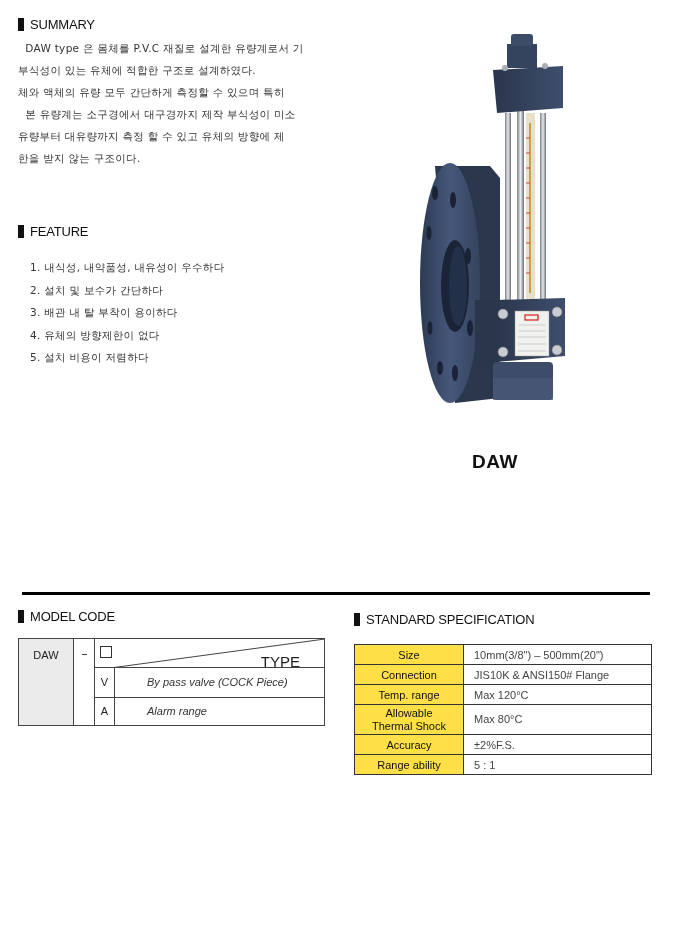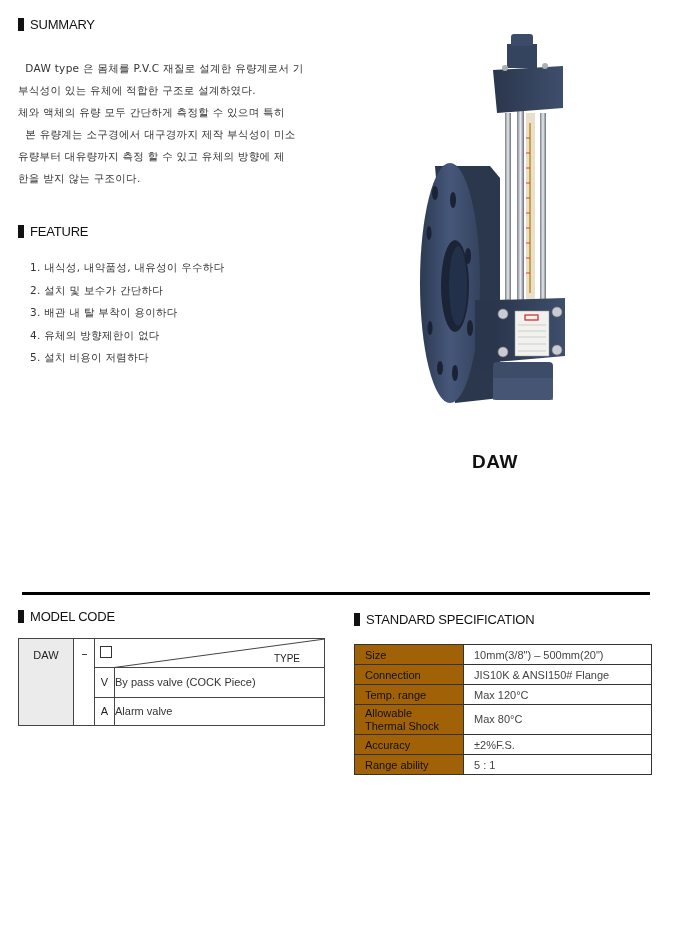--- a/index.html
+++ b/index.html
@@ -2,46 +2,46 @@
 <html><head>
 <meta charset="utf-8">
 <style>
   html, body { margin:0; padding:0; background:#ffffff; }
   body { width:677px; height:930px; position:relative; overflow:hidden;
          font-family:"DejaVu Sans", "Liberation Sans", sans-serif; color:#222; }
   .abs { position:absolute; }
   .sec-title { display:flex; align-items:center; font-family:"Liberation Sans", sans-serif;
                font-size:13px; color:#111; letter-spacing:-0.2px; }
   .sec-bar { width:6px; height:13px; background:#111; margin-right:6px; }
-  .para { font-size:10.5px; line-height:22px; color:#333; letter-spacing:0.3px;margin-top:20px; }
+  .para { font-size:10.5px; line-height:22px; color:#333; letter-spacing:0.3px; }
   .para p { margin:0; white-space:nowrap; }
   .feat-list { list-style:none; margin:12px; padding:0; font-size:10.5px; line-height:22.5px; color:#333; letter-spacing:0.3px; }
   .divider { left:22px; top:592px; width:628px; height:3px; background:#000; }
 
   
   .mc { left:18px; top:638px; width:307px; height:88px; border:1px solid #444; box-sizing:border-box; }
   .mc .c-daw { position:absolute; left:0; top:0; width:55px; height:86px; background:#ebebeb; border-right:1px solid #444;
                font-family:"Liberation Sans",sans-serif; font-size:11px; text-align:center; padding-top:10px; box-sizing:border-box; }
   .mc .c-dash { position:absolute; left:56px; top:0; width:20px; height:86px; border-right:1px solid #444;
                 font-size:12px; text-align:center; padding-top:8px; box-sizing:border-box; }
   .mc .c-box { position:absolute; left:81px; top:7px; width:10px; height:10px; border:1px solid #333; }
   .mc .hdr-line { position:absolute; left:76px; top:28px; width:230px; height:1px; background:#444; }
   .mc .diag { position:absolute; left:76px; top:0; width:230px; height:29px; }
-  .mc .type-lbl { position:absolute; right:24px; top:14px; font-family:"Liberation Sans",sans-serif; font-size:10px; }
+  .mc .type-lbl { position:absolute; right:24px; top:14px; font-family:"Liberation Sans",sans-serif; font-size:15px; }
   .mc .row { position:absolute; left:76px; width:230px; height:29px; }
   .mc .row .k { position:absolute; left:0; top:0; width:19px; height:29px; border-right:1px solid #444;
                 font-family:"Liberation Sans",sans-serif; font-size:11px; text-align:center; line-height:29px; }
-  .mc .row .v { position:absolute; left:20px; top:0; line-height:29px; font-family:"Liberation Sans",sans-serif; font-size:11px; color:#333; }
+  .mc .row .v { position:absolute; left:52px; top:0; line-height:29px; font-family:"Liberation Sans",sans-serif; font-size:11px; color:#333;font-style:italic; }
   .mc .row.r1 { top:29px; border-bottom:1px solid #444; }
   .mc .row.r2 { top:58px; }
 
   
   .spec { left:354px; top:644px; border-collapse:collapse; width:298px; font-family:"Liberation Sans",sans-serif; font-size:11px; }
   .spec td { border:1px solid #333; padding:0 10px; height:19px; }
-  .spec td.k { background:#a16207; width:88px; color:#111; }
+  .spec td.k { background:#fde047; width:88px; color:#111;text-align:center; }
   .spec td.v { color:#444; }
   .spec tr.tall td { height:29px; line-height:13px; }
 
   .product-caption { left:472px; top:451px; font-family:"Liberation Sans",sans-serif; font-weight:bold; font-size:19px; color:#111; letter-spacing:0.5px; }
 </style>
 </head>
 <body>
 
 <div class="abs sec-title" style="left:18px; top:17px;">
   <span class="sec-bar"></span>
@@ -165,21 +165,21 @@
     <line x1="19" y1="28.5" x2="230" y2="0" stroke="#444" stroke-width="1"></line>
   </svg>
   <div class="type-lbl">TYPE</div>
   <div class="hdr-line"></div>
   <div class="row r1">
     <div class="k">V</div>
     <div class="v">By pass valve (COCK Piece)</div>
   </div>
   <div class="row r2">
     <div class="k">A</div>
-    <div class="v">Alarm valve</div>
+    <div class="v">Alarm range</div>
   </div>
 </div>
 
 <div class="abs sec-title" style="left:354px; top:612px;">
   <span class="sec-bar"></span>
   <span>STANDARD SPECIFICATION</span>
 </div>
 <table class="abs spec">
   <tbody>
       <tr>

